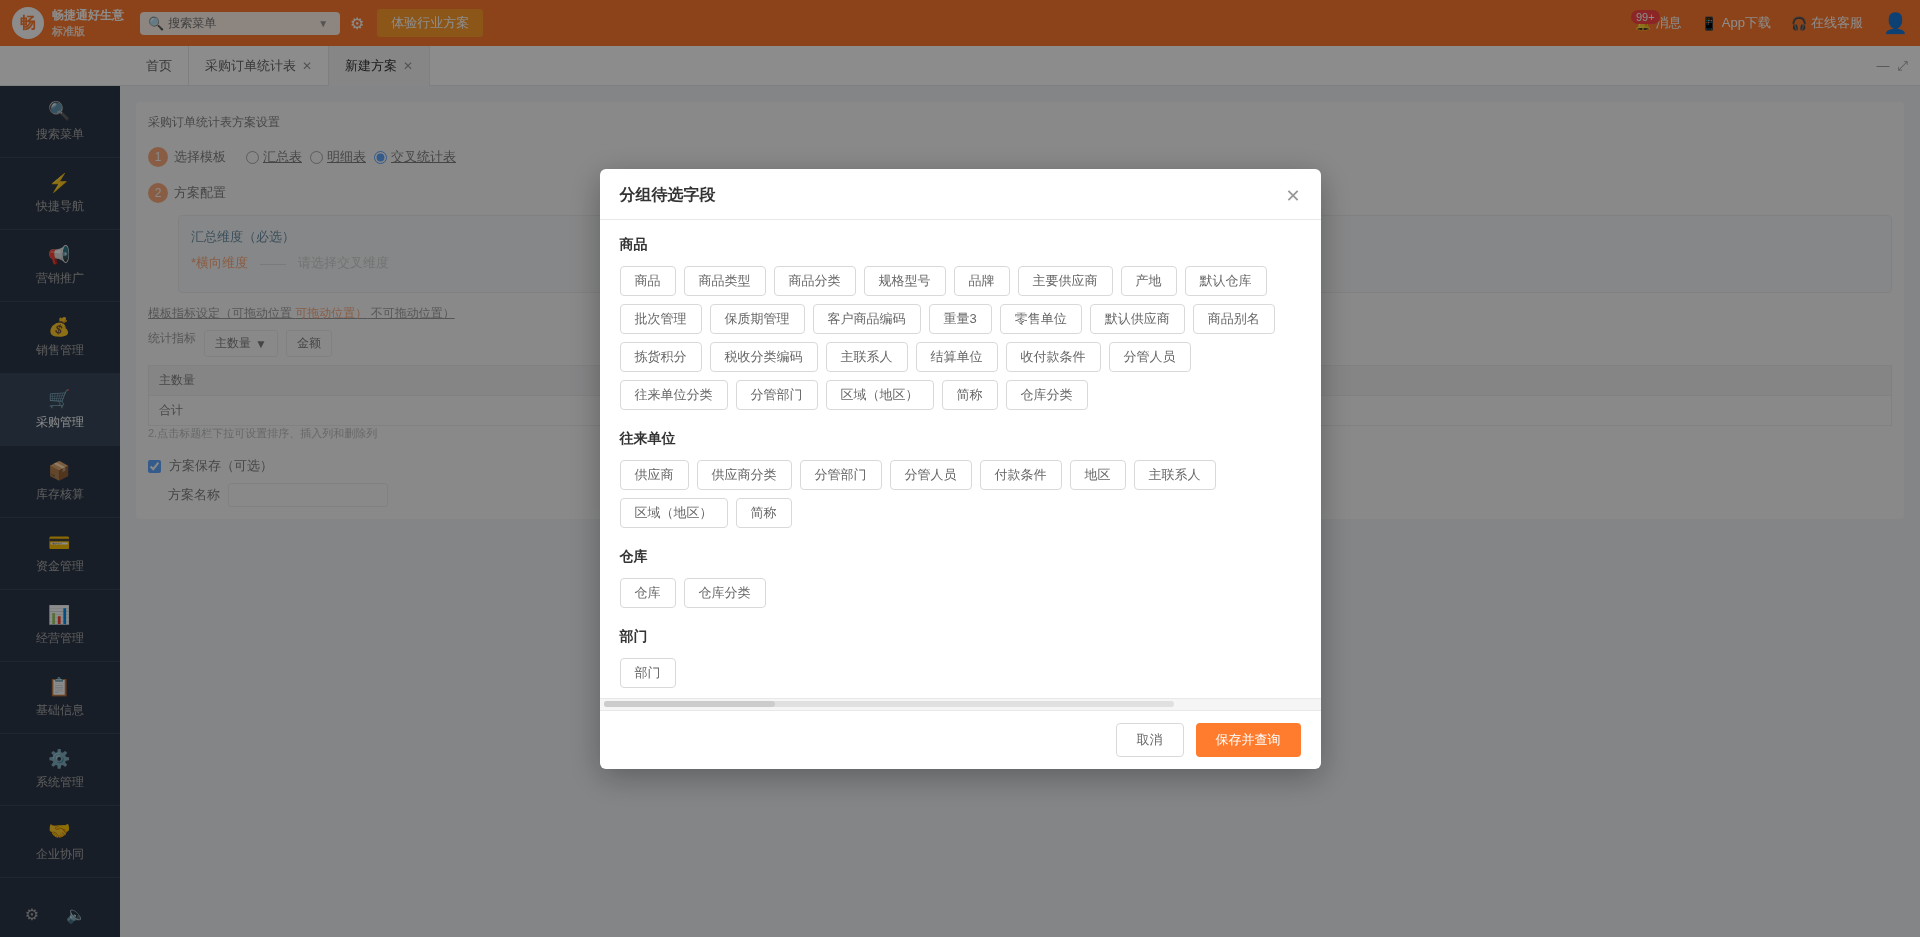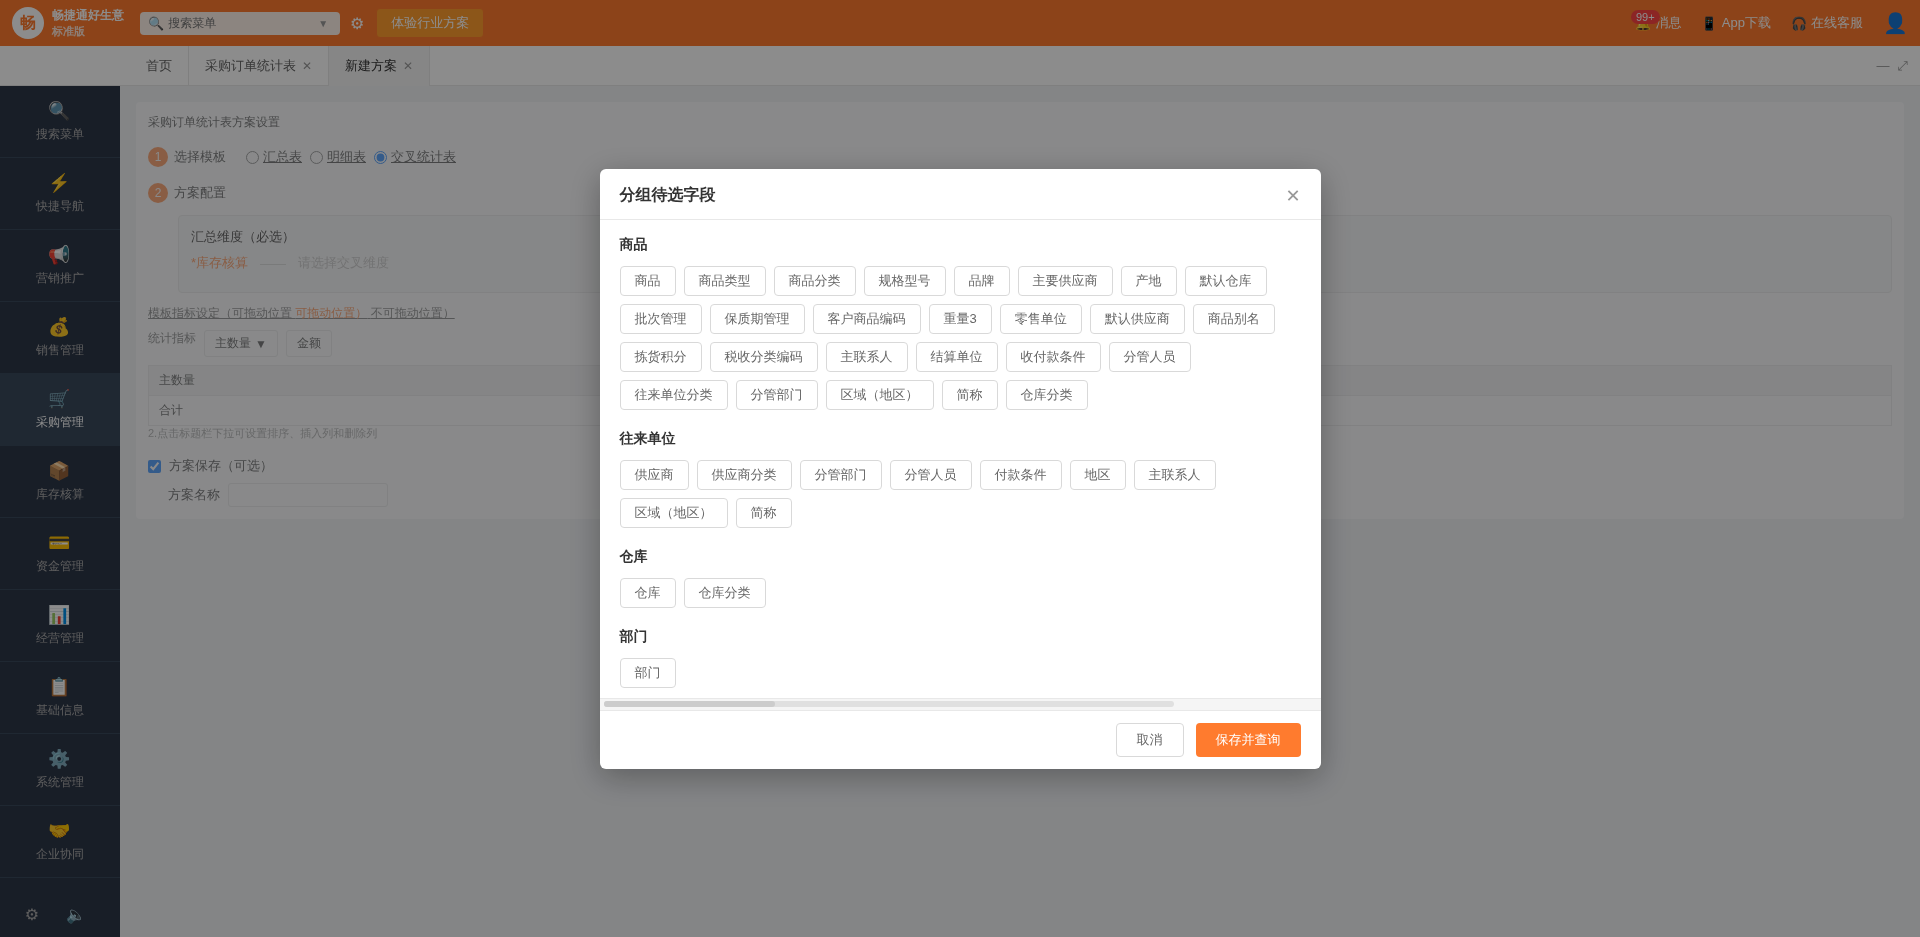--- a/index.html
+++ b/index.html
@@ -465,23 +465,23 @@
             </label>
         </div>
       </div>
 
       <div style="margin-bottom:12px;">
         <div class="step-item" style="margin-bottom:12px;">
           <div class="step-num">2</div>
           <span>方案配置</span>
         </div>
         <div style="margin-left:30px;padding:12px;background:#f9f9f9;border:1px solid #e8e8e8;border-radius:4px;">
-          <div style="font-size:13px;color:#000000;margin-bottom:8px;">汇总维度（必选）</div>
+          <div style="font-size:13px;color:#0c4a6e;margin-bottom:8px;">汇总维度（必选）</div>
           <div style="display:flex;align-items:center;gap:12px;margin-bottom:8px;">
-            <span style="color:#ff7b2e;">*库存核算</span>
+            <span style="color:#ff7b2e;">*横向维度</span>
             <span style="color:#ccc;">——</span>
             <span style="color:#bbb;">请选择交叉维度</span>
           </div>
         </div>
       </div>
 
       <div style="margin-bottom:8px;font-size:12px;color:#666;text-decoration:underline;">
         <span>模板指标设定（可拖动位置</span>
         <span style="color:#ff7b2e;">可拖动位置）</span>
         <span>不可拖动位置）</span>

